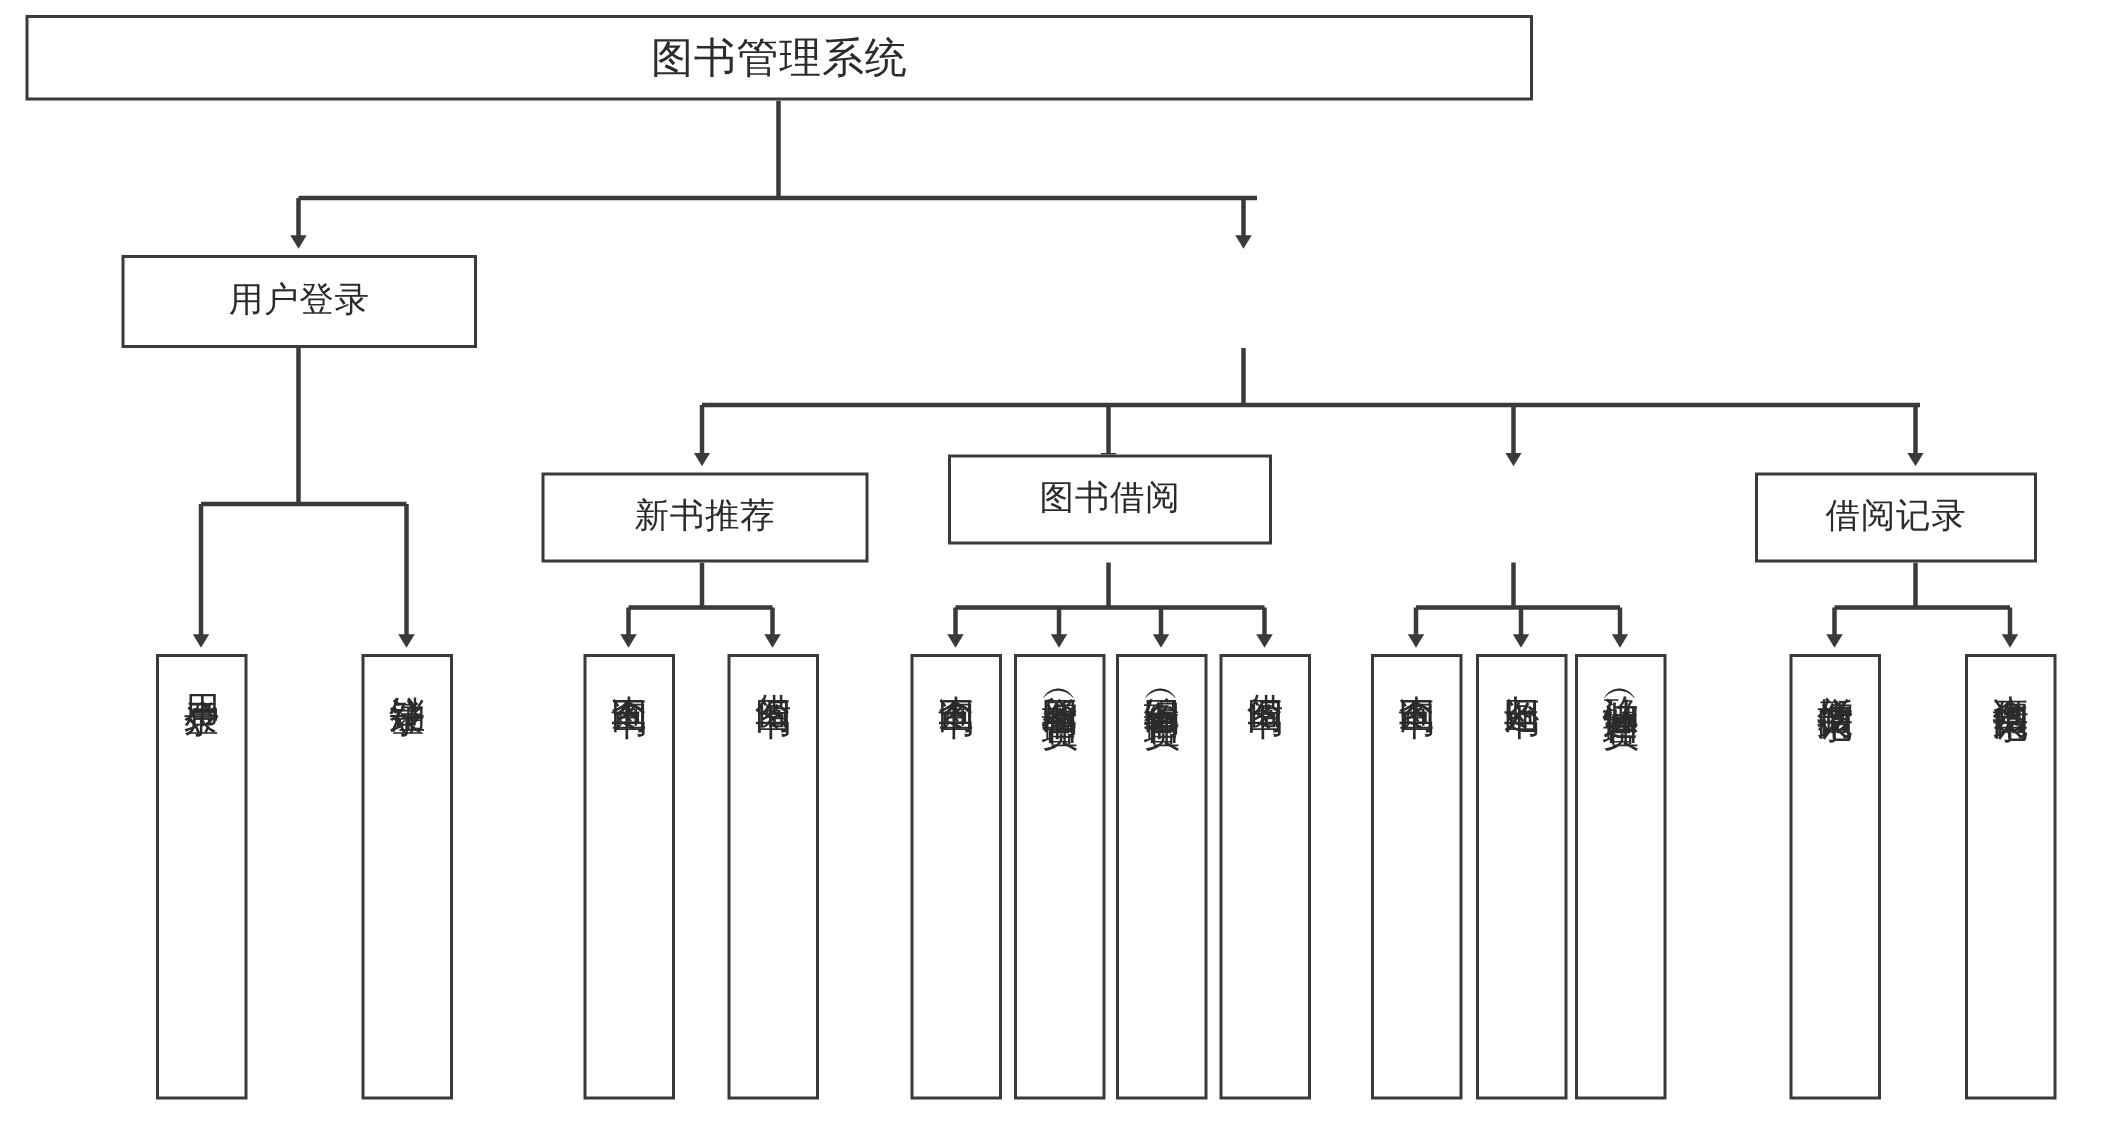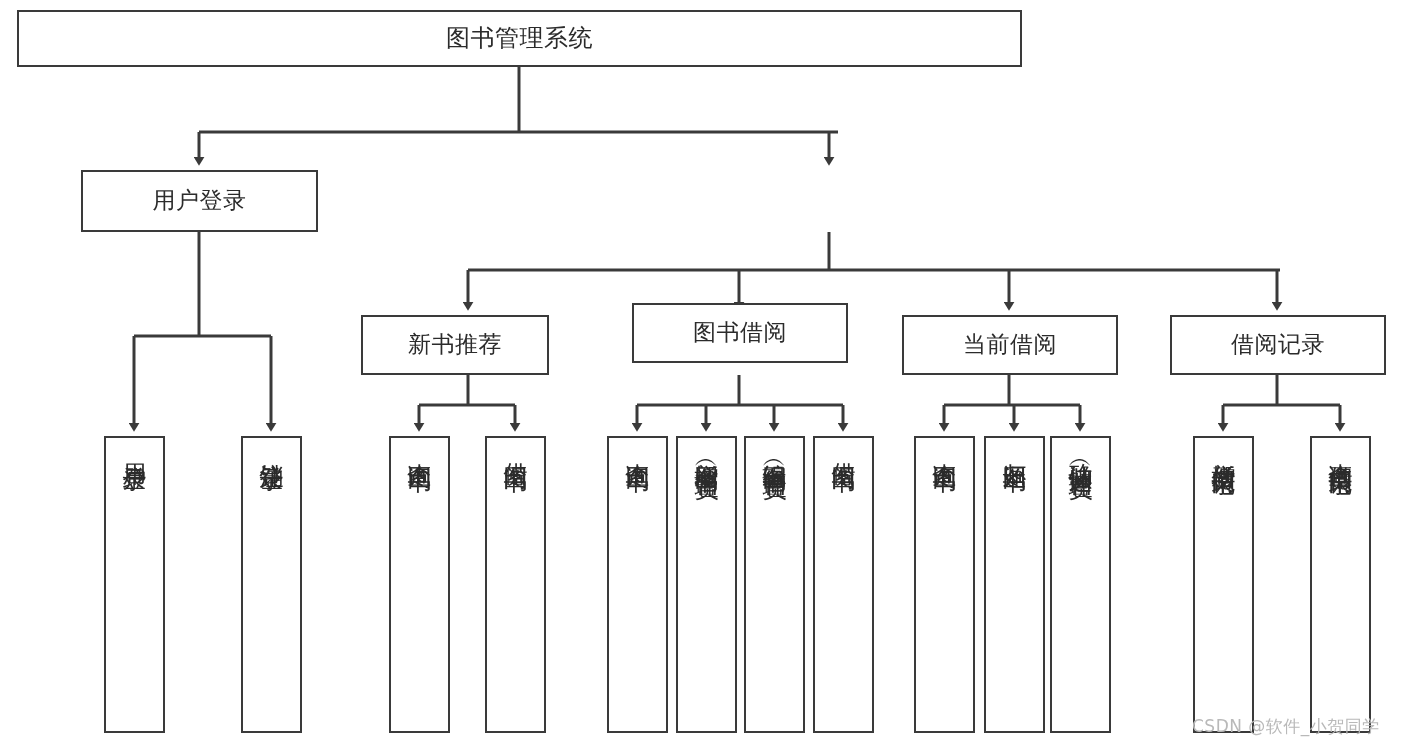--- a/index.html
+++ b/index.html
@@ -39,21 +39,21 @@
     display: block;
     text-align: center;
     line-height: 1.18;
     letter-spacing: 0.5px;
   }
   
   .node.horiz .node-label {
     font-size: 23px;
   }
   .node.root .node-label {
-    font-size: 24px;
+    font-size: 28px;
   }
   
   .node.vert {
     align-items: flex-start;
     padding-top: 6px;
   }
   .node.vert .node-label {
     writing-mode: vertical-rl;
     text-orientation: upright;
     font-size: 24px;
@@ -127,33 +127,30 @@
 
   <div class="node horiz root" style="left:17px; top:10px; width:1005px; height:57px;">
     <span class="node-label">图书管理系统</span>
   </div>
 
   <div class="node horiz" style="left:81px; top:170px; width:237px; height:62px;">
     <span class="node-label">用户登录</span>
   </div>
 
 
-  <div class="node horiz" style="left:361px; top:315px; width:188px; height:60px;">
+  <div class="node horiz" style="left:361px; top:315px; width:218px; height:60px;">
     <span class="node-label">新书推荐</span>
   </div>
 
   <div class="node horiz" style="left:632px; top:303px; width:216px; height:60px;">
     <span class="node-label">图书借阅</span>
   </div>
 
-  <div class="node horiz" style="left:902px; top:315px; width:216px; height:60px;">
-    <span class="node-label">当前借阅</span>
-  </div>
-
-  <div class="node horiz" style="left:1170px; top:315px; width:216px; height:60px;">
+
+  <div class="node horiz" style="left:1170px; top:315px; width:188px; height:60px;">
     <span class="node-label">借阅记录</span>
   </div>
 
   <div class="node vert" style="left:104px; top:436px; width:61px; height:297px;">
     <span class="node-label">用户登录</span>
   </div>
 
   <div class="node vert" style="left:241px; top:436px; width:61px; height:297px;">
     <span class="node-label">注销登录</span>
   </div>
@@ -195,15 +192,14 @@
   </div>
 
   <div class="node vert" style="left:1193px; top:436px; width:61px; height:297px;">
     <span class="node-label">新增借阅记录</span>
   </div>
 
   <div class="node vert" style="left:1310px; top:436px; width:61px; height:297px;">
     <span class="node-label">查询借阅记录</span>
   </div>
 
-  <div class="watermark" style="left:1192px; top:715px;">CSDN @软件_小贺同学</div>
 
 </div>
 
 </body></html>

